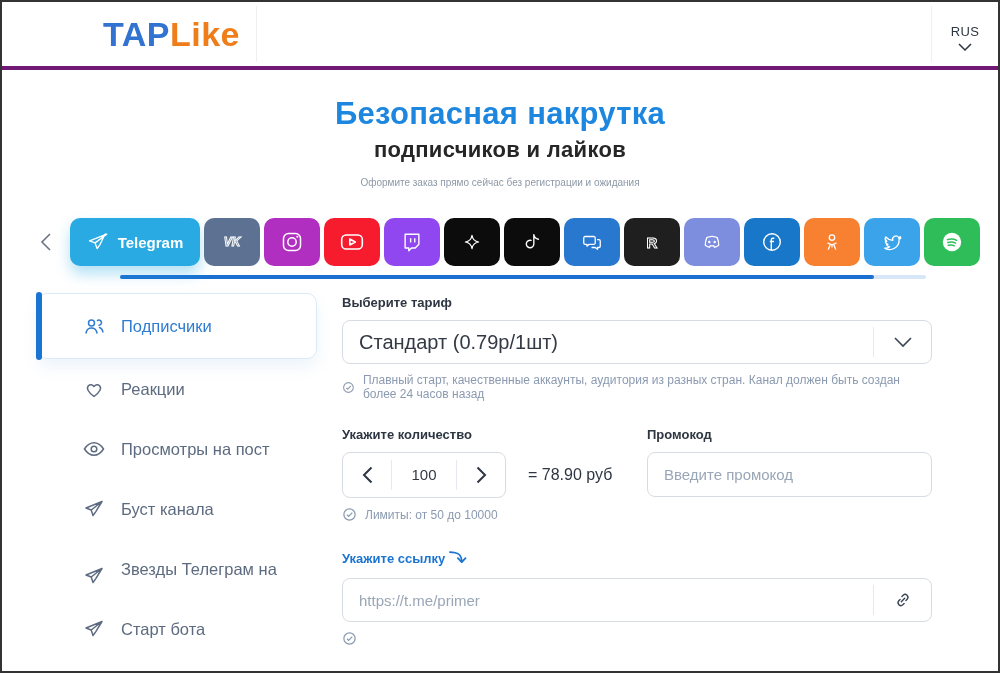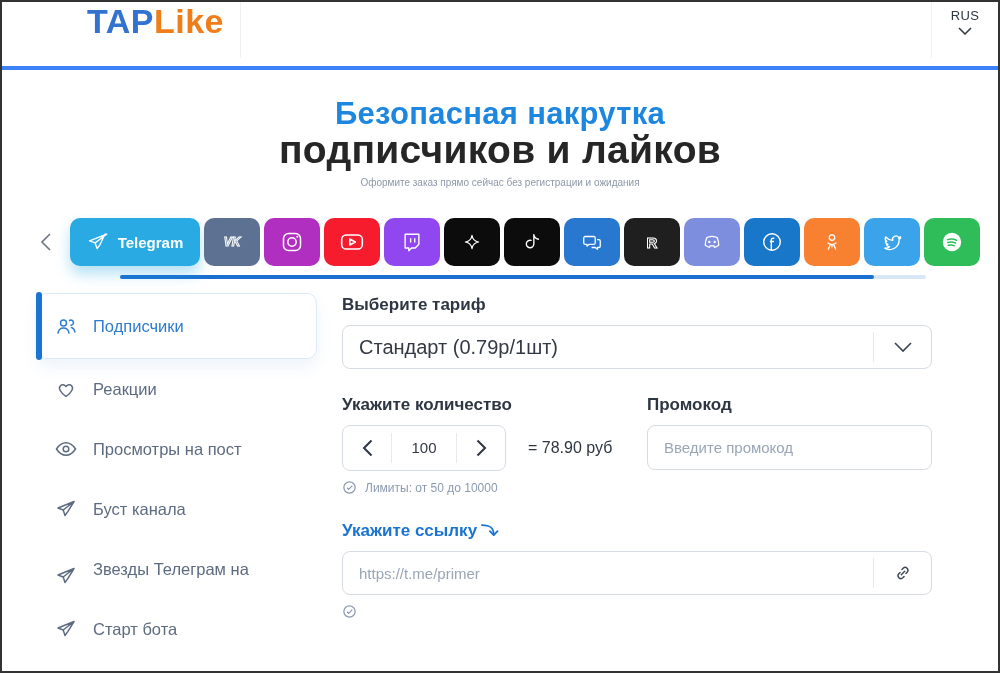--- a/index.html
+++ b/index.html
@@ -1,63 +1,63 @@
 <!DOCTYPE html>
 <html><head>
 <meta charset="utf-8">
 <style>
   * { margin:0; padding:0; box-sizing:border-box; }
   html,body { background:#fff; }
   body { font-family:"Liberation Sans", sans-serif; }
   .frame { width:1000px; height:673px; border:2px solid #333; background:#fff; overflow:hidden; position:relative; }
 
   
-  header { height:68px; display:flex; align-items:flex-start; border-bottom:4px solid #3b82f6; background:#fff; }
+  header { height:68px; display:flex; align-items:center; border-bottom:4px solid #701a75; background:#fff;padding-left:16px; }
   .logo { margin-left:85px; font-size:34px; font-weight:800; letter-spacing:.5px; cursor:pointer; }
   .logo .tap { color:#3273d1; }
   .logo .like { color:#ef7d1a; }
   .hdr-div { width:1px; background:#eef0f3; height:56px; }
   .hdr-div.d1 { margin-left:16px; }
   .hdr-spacer { flex:1; }
   .lang { width:66px; display:flex; flex-direction:column; align-items:center; gap:4px; cursor:pointer; padding-top:6px; }
   .lang span { font-size:13px; color:#2d3642; letter-spacing:.3px; }
   .lang svg { stroke:#2d3642; }
 
   
   .hero { text-align:center; padding-top:26px; }
   .hero .t1 { color:#1d87e0; font-size:31px; font-weight:800; letter-spacing:.3px; line-height:36px; }
-  .hero .t2 { color:#262626; font-size:39px; font-weight:800; letter-spacing:.3px; line-height:36px; }
+  .hero .t2 { color:#262626; font-size:22px; font-weight:800; letter-spacing:.3px; line-height:36px; }
   .hero .sub { margin-top:9px; color:#8d99a7; font-size:10px; }
 
   
   .carousel { margin-top:30px; padding:0 26px 0 38px; }
   .car-row { display:flex; align-items:center; }
   .car-arrow { width:24px; height:48px; background:none; border:none; display:flex; align-items:center; justify-content:center; cursor:pointer; }
   .track { display:flex; gap:4px; margin-left:18px; margin-right:17px;justify-content:center; }
   .tile { width:56px; height:48px; border-radius:10px; display:flex; align-items:center; justify-content:center; cursor:pointer; flex:none; }
   .tile-wide { width:130px; gap:9px; box-shadow:0 8px 14px rgba(41,170,227,.35); }
   .tile-wide .tlabel { color:#fff; font-size:15px; font-weight:700; }
   .bar { margin:9px 0 0 80px; width:806px; height:4px; border-radius:2px; background:#d7e7f8; }
   .bar .fill { width:93.5%; height:100%; border-radius:2px; background:#1a6fd0; }
 
   
   .main { display:flex; gap:25px; padding:14px 66px 0 35px; }
 
   
   .sidebar { width:280px; flex:none; }
-  .side-item { position:relative; height:60px; display:flex; align-items:center; gap:15px; padding-left:16px; color:#5d6b80; cursor:pointer; border:1px solid transparent; }
+  .side-item { position:relative; height:60px; display:flex; align-items:center; gap:15px; padding-left:44px; color:#5d6b80; cursor:pointer; border:1px solid transparent; }
   .side-item .slabel { font-size:16.5px; }
   .side-item svg { flex:none; }
   .side-item.active { height:66px; margin-bottom:0; border:1px solid #dde9f6; border-radius:10px; box-shadow:0 8px 16px rgba(26,115,210,.08); color:#2e7cd1; }
   .side-item.active .slabel { color:#2e7cd1; }
   .accent { position:absolute; left:-2px; top:-2px; bottom:-2px; width:6px; background:#1a74d2; border-radius:4px; }
 
   
   .form { flex:1; padding-top:2px; }
-  .flabel { font-size:17px; font-weight:700; color:#2d3642; margin-bottom:10px; }
+  .flabel { font-size:13px; font-weight:700; color:#2d3642; margin-bottom:10px; }
   .flabel.blue { color:#1a74d2; display:flex; align-items:center; gap:3px; cursor:pointer; }
   .box { border:1px solid #d7dce3; border-radius:8px; background:#fff; display:flex; align-items:center; height:45px; }
   .select { cursor:pointer; }
   .select .sel-text { flex:1; padding-left:16px; font-size:20px; color:#333a45; }
   .vdiv { width:1px; height:30px; background:#e6e9ee; }
   .icon-cell { width:57px; display:flex; align-items:center; justify-content:center; }
   .note { margin-top:9px; display:flex; align-items:center; gap:8px; color:#8b9ab0; font-size:12px; }
   .qty-row { display:flex; margin-top:26px; }
   .qty-col { width:305px; flex:none; }
   .stepper-line { display:flex; align-items:center; }
@@ -278,20 +278,27 @@
       <div class="box select" style="height:44px;">
         <span class="sel-text">Стандарт (0.79р/1шт)</span>
         <span class="vdiv"></span>
         <span class="icon-cell">
           <svg width="20" height="12" viewBox="0 0 20 12" fill="none" stroke="#3a4556" stroke-width="1.6">
               <path d="M2 2l8 8 8-8"></path>
             </svg>
         </span>
       </div>
 
+      <div class="note">
+        <svg width="15" height="15" viewBox="0 0 24 24" fill="none" stroke="#8b9ab0" stroke-width="2">
+            <circle cx="12" cy="12" r="9"></circle>
+            <path d="M8 12.5l2.6 2.6L16.5 9"></path>
+          </svg>
+        <span>Плавный старт, качественные аккаунты, аудитория из разных стран. Канал должен быть создан более 24 часов назад</span>
+      </div>
 
       <div class="qty-row">
 
         <div class="qty-col">
           <div class="flabel">Укажите количество</div>
           <div class="stepper-line">
             <div class="box stepper">
               <button class="step-btn">
                 <svg width="11" height="18" viewBox="0 0 11 18" fill="none" stroke="#2d3642" stroke-width="2">
                     <path d="M9.5 1.5L2 9l7.5 7.5"></path>

